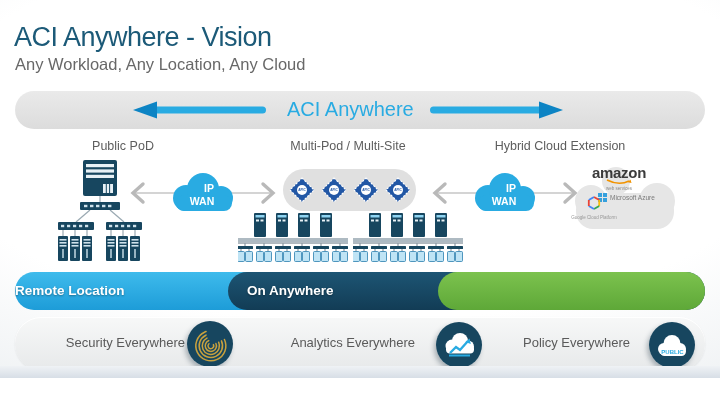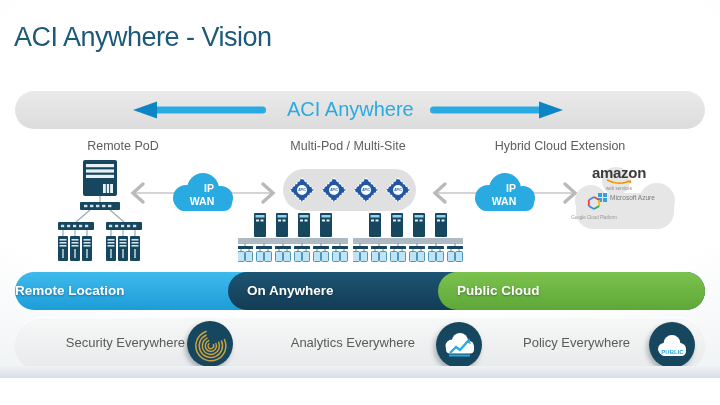--- a/index.html
+++ b/index.html
@@ -46,34 +46,35 @@
   .feat-label{position:absolute;top:18px;font-weight:normal;font-size:13px;color:#5a5a5a;text-align:right;}
   .feat-icon{position:absolute;width:46px;height:46px;border-radius:50%;
     box-shadow:-2px 3px 5px rgba(40,60,75,.35);}
 </style>
 </head>
 <body>
 
 <div class="slide">
 
   <div class="title">ACI Anywhere - Vision</div>
+  <div class="subtitle">Any Workload, Any Location, Any Cloud</div>
 
   <div class="banner">
     <svg class="arrow-svg" style="left:118px" width="135" height="18" viewBox="0 0 135 18">
       <rect x="18" y="5.5" width="115" height="7" rx="3.5" fill="#29abe2"></rect>
       <polygon points="0,9 24,0.5 24,17.5" fill="#0d84c4"></polygon>
     </svg>
     <span class="banner-label">ACI Anywhere</span>
     <svg class="arrow-svg" style="left:413px" width="135" height="18" viewBox="0 0 135 18">
       <rect x="2" y="5.5" width="115" height="7" rx="3.5" fill="#29abe2"></rect>
       <polygon points="135,9 111,0.5 111,17.5" fill="#0d84c4"></polygon>
     </svg>
   </div>
 
-  <div class="col-label" style="left:123px">Remote PoD</div>
+  <div class="col-label" style="left:123px">Public PoD</div>
   <div class="col-label" style="left:348px">Multi-Pod / Multi-Site</div>
   <div class="col-label" style="left:560px">Hybrid Cloud Extension</div>
 
   <svg class="abs" style="left:57px;top:160px" width="92" height="102" viewBox="0 0 92 102">
     <g stroke="#9aa9b2" stroke-width="1.2">
       <line x1="43" y1="36" x2="43" y2="42"></line>
       <line x1="33" y1="50" x2="19" y2="62"></line>
         <line x1="53" y1="50" x2="67" y2="62"></line>
       <line x1="6" y1="70" x2="6" y2="76"></line>
         <line x1="18" y1="70" x2="18" y2="76"></line>
@@ -367,21 +368,20 @@
       </svg>
       <div class="gcp-name">Google Cloud Platform</div>
     </div>
   </div>
 
   <div class="seg seg-cyan"></div>
   <div class="seg seg-navy"></div>
   <div class="seg seg-green"></div>
   <div class="seg-label l1">Remote Location</div>
   <div class="seg-label l2">On Anywhere</div>
-  <div class="seg-label l3">Public Cloud</div>
 
   <div class="features">
     <div class="feat-label" style="left:25px;width:145px">Security Everywhere</div>
     <div class="feat-icon" style="left:172px;top:4px">
       <svg width="46" height="46" viewBox="0 0 46 46">
         <circle cx="23" cy="23" r="23" fill="#17465f"></circle>
         <g fill="none" stroke="#c8a13e" stroke-width="1.5" stroke-linecap="round" transform="rotate(-25 23 23)">
           <circle cx="23" cy="25" r="15" stroke-dasharray="72 23"></circle>
           <circle cx="23" cy="25" r="11.7" stroke-dasharray="55 19"></circle>
           <circle cx="23" cy="25" r="8.6" stroke-dasharray="40 14"></circle>

